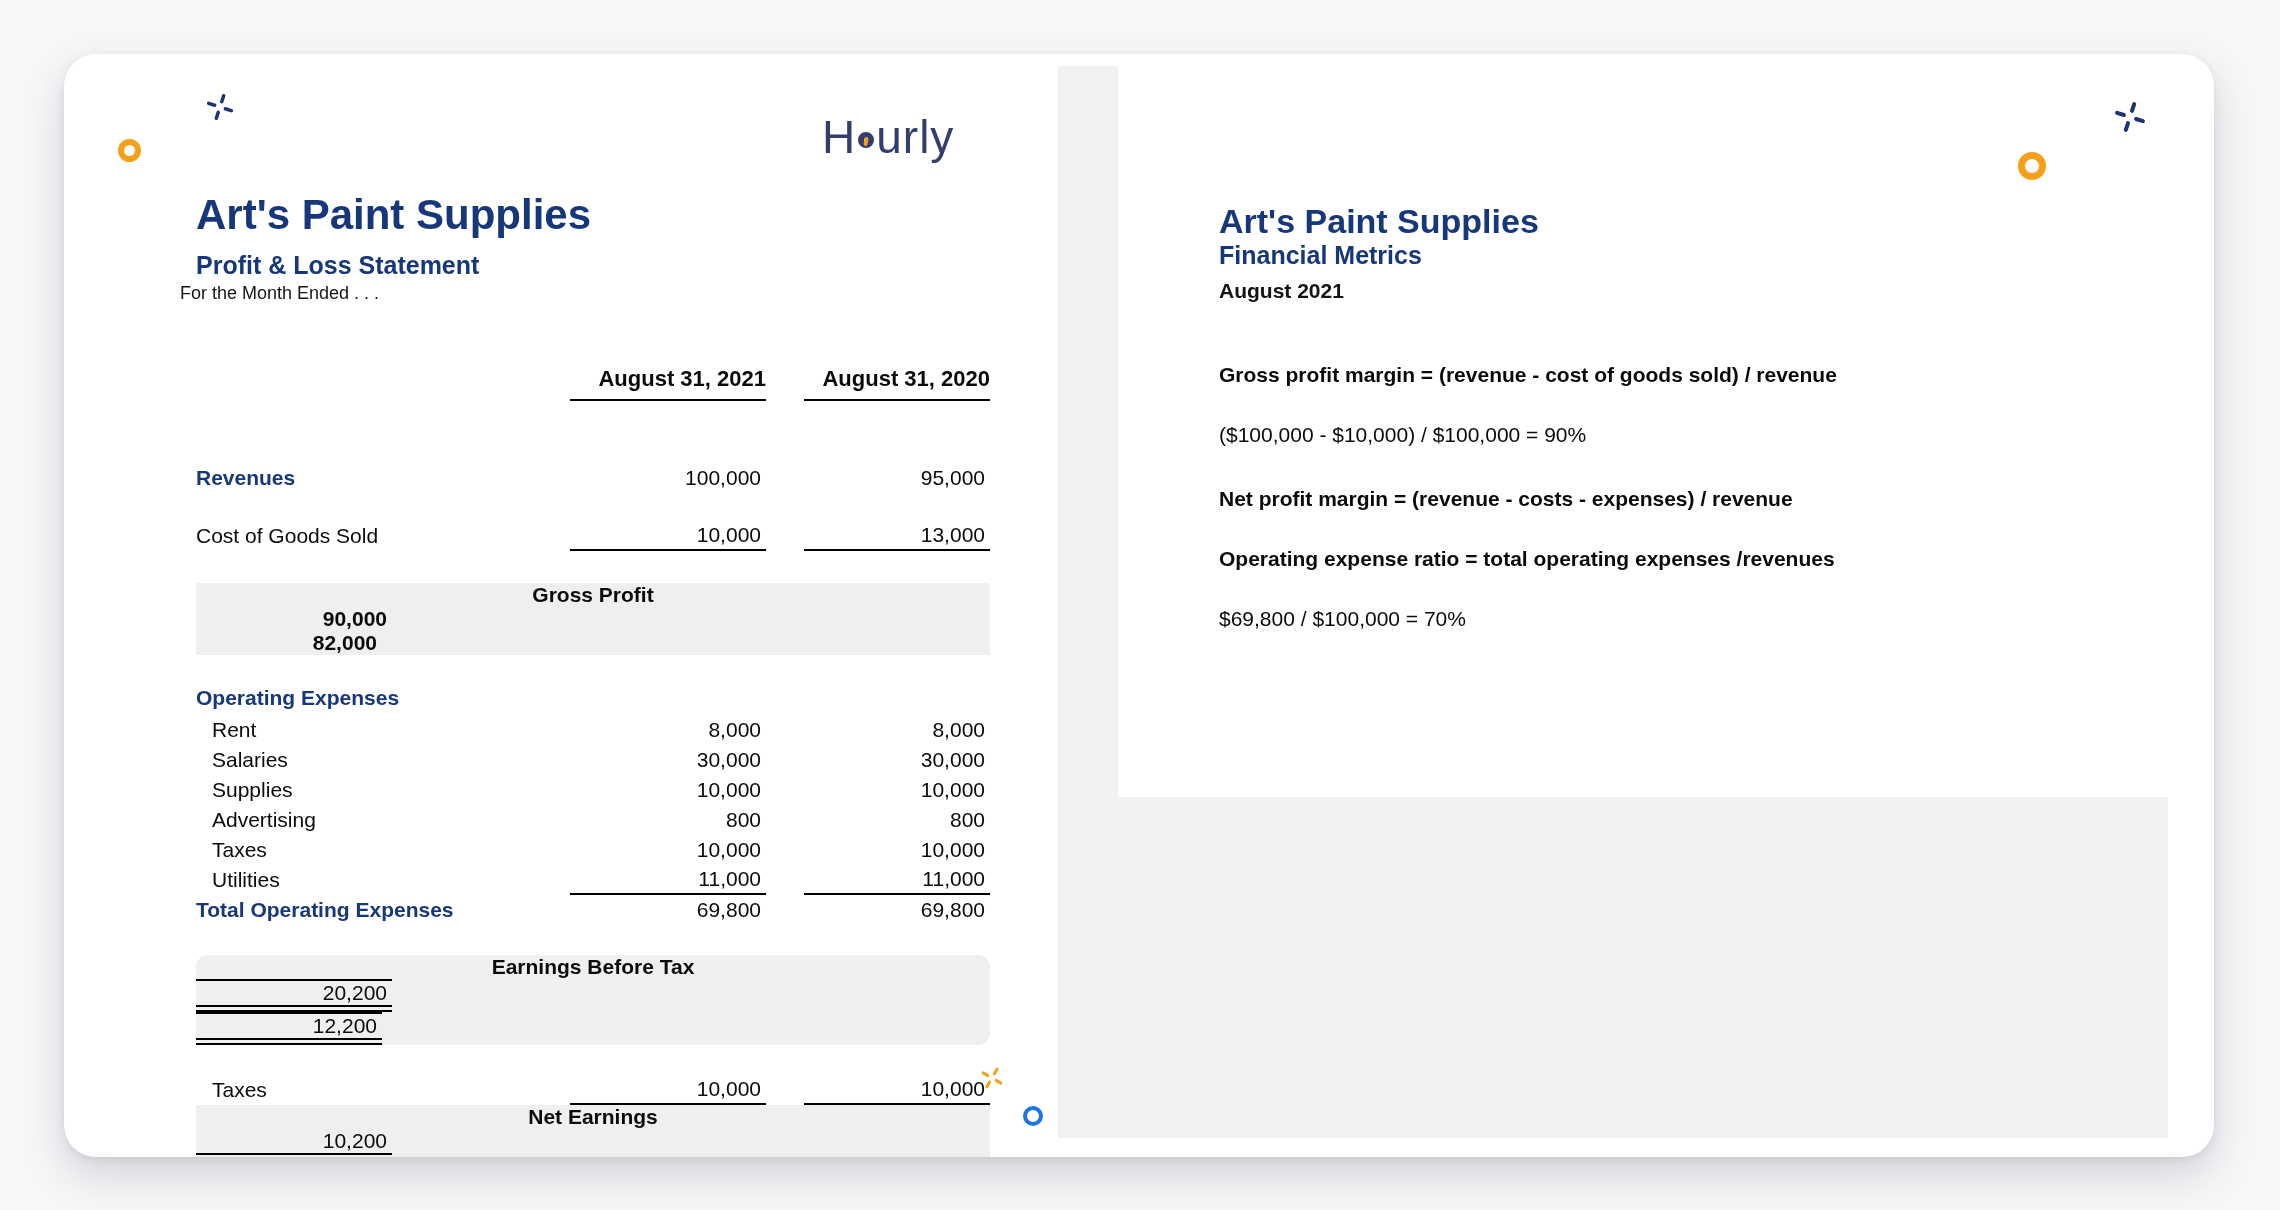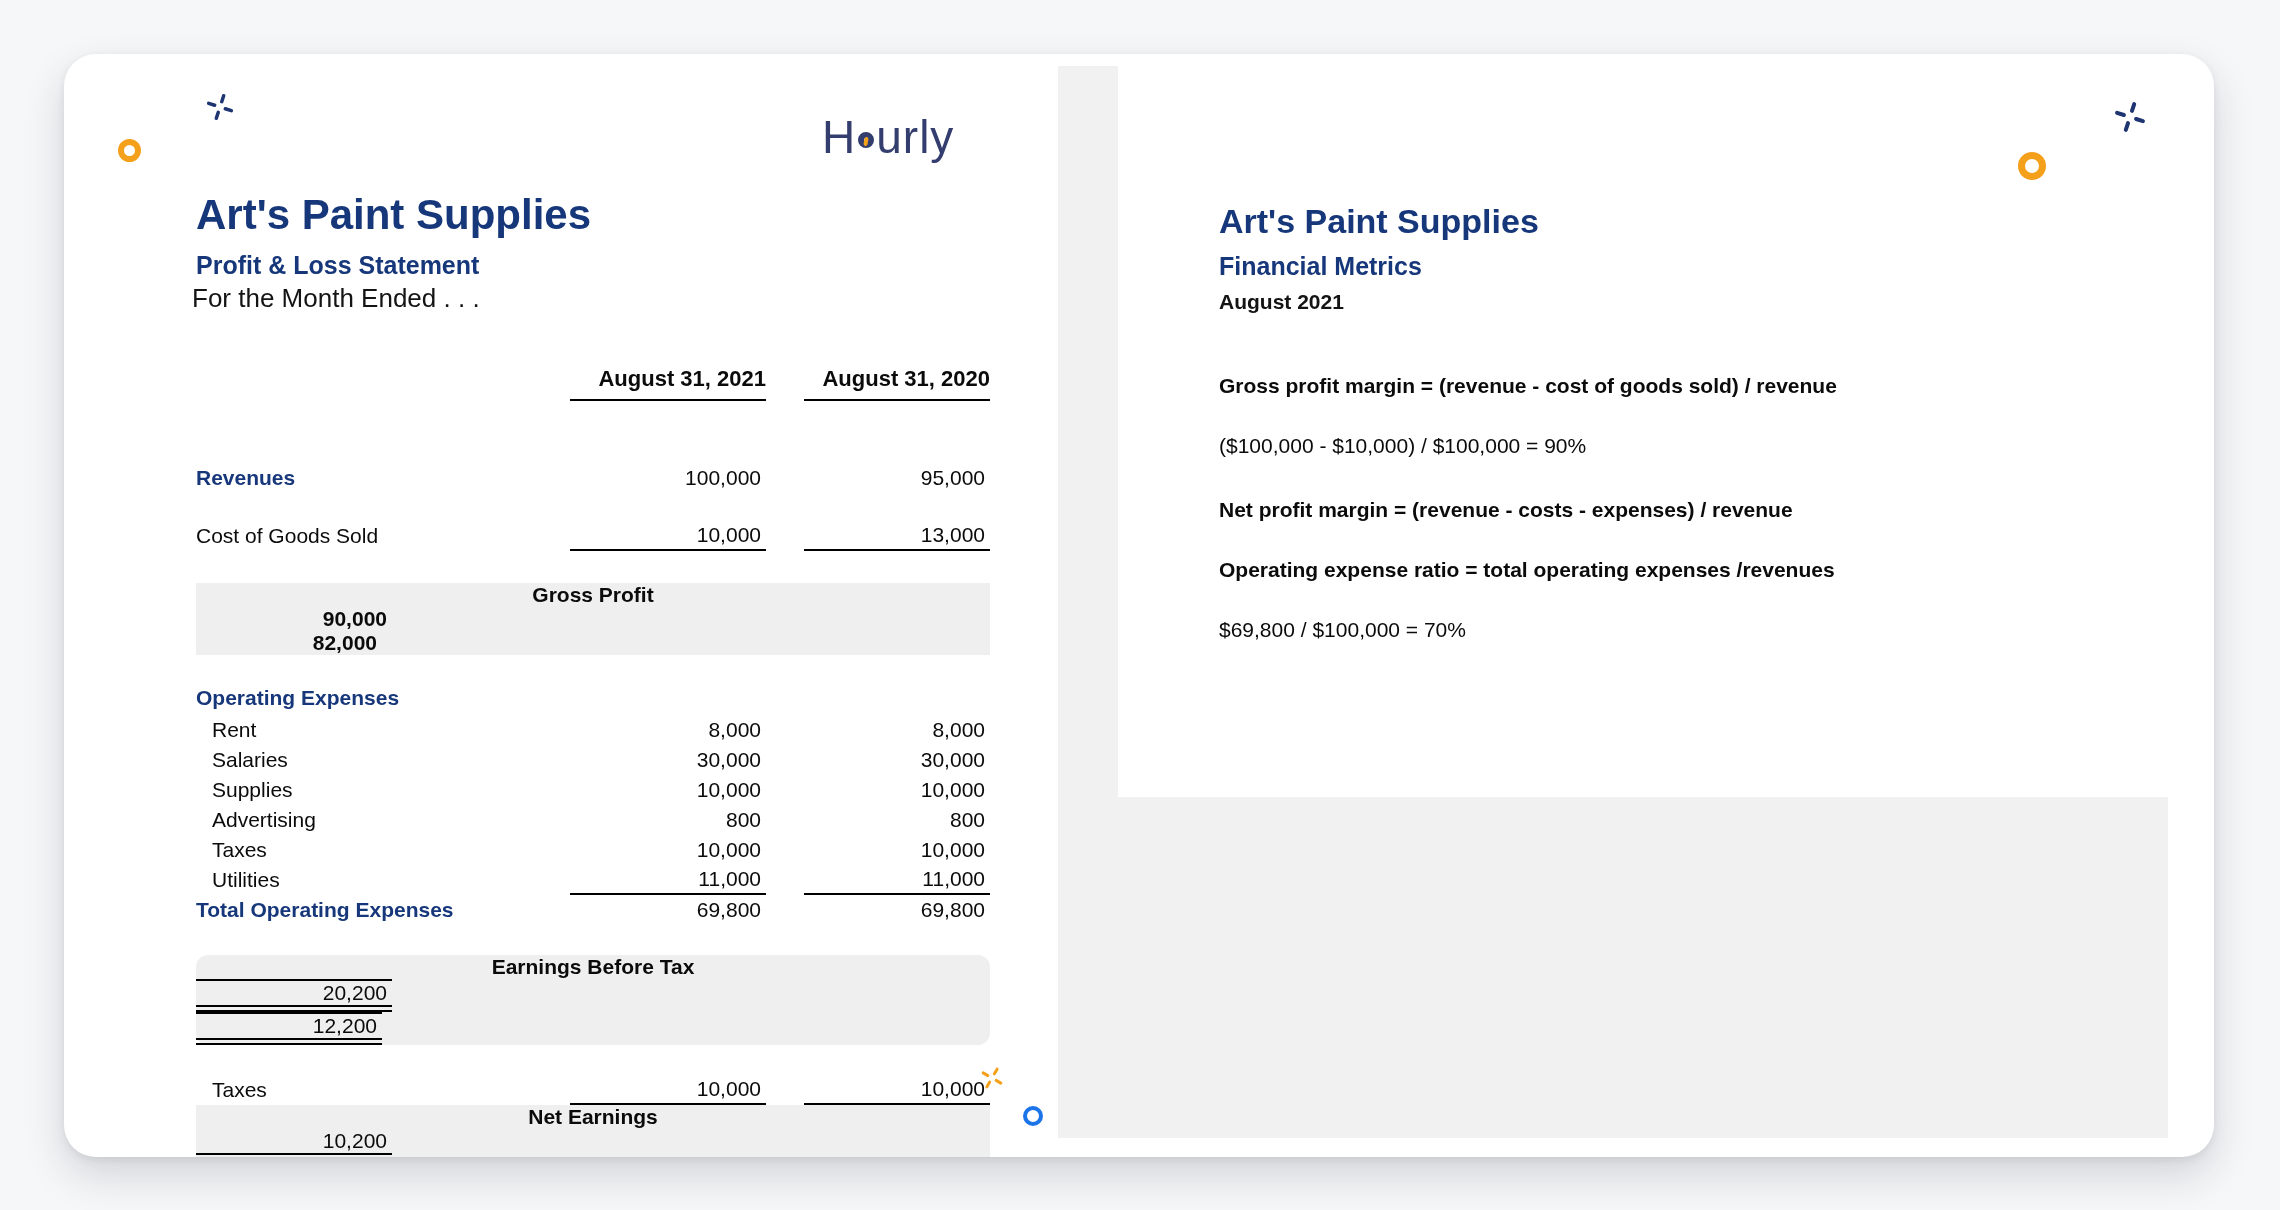--- a/index.html
+++ b/index.html
@@ -39,21 +39,21 @@
     color:var(--logo-navy);font-size:46px;font-weight:500;letter-spacing:1px;}
   .logo-o{display:inline-block;width:16px;height:16px;border:6px solid var(--logo-navy);
     border-radius:50%;margin:0 2px;position:relative;top:3px;}
   .logo-o i{position:absolute;left:50%;top:-1px;width:4px;height:9px;background:var(--orange);
     border-radius:2px;transform:translateX(-50%) rotate(10deg);}
 
   
   .doc-title{position:absolute;left:132px;top:138px;margin:0;font-size:42px;line-height:1.1;
     font-weight:bold;color:var(--navy);}
   .doc-sub{position:absolute;left:132px;top:197px;font-size:25px;font-weight:bold;color:var(--navy);}
-  .doc-period{position:absolute;left:128px;top:229px;font-size:26px;color:#141414;}
+  .doc-period{position:absolute;left:116px;top:229px;font-size:18px;color:#141414;}
 
   
   .pl-table{position:absolute;left:132px;top:312px;width:794px;font-size:21px;}
   .t-head{display:flex;align-items:flex-start;}
   .h-spacer{flex:1;}
   .h-col{font-weight:bold;font-size:22px;text-align:right;border-bottom:2px solid #000;
     padding-bottom:7px;}
   .h-col.c1{width:196px;}
   .h-gap{width:38px;}
   .h-col.c2{width:186px;}
@@ -75,21 +75,21 @@
   .row-cogs{margin-top:28px;}
   .row-gross-profit{margin-top:32px;}
   .row-opex-header{margin-top:28px;}
   .row-rent{margin-top:2px;}
   .row-ebt{margin-top:30px;border-radius:12px;}
   .row-taxes-below{margin-top:30px;}
 
   
   .right-content{position:absolute;left:1155px;top:148px;width:920px;}
   .r-title{margin:0;font-size:34px;font-weight:bold;color:var(--navy);line-height:1.15;}
-  .r-sub{margin-top:11px;font-size:25px;font-weight:bold;color:var(--navy);}
+  .r-sub{font-size:25px;font-weight:bold;color:var(--navy);}
   .r-period{margin-top:9px;font-size:21px;font-weight:bold;color:#141414;}
   .metrics{margin-top:60px;font-size:21px;}
   .m-formula{font-weight:bold;margin:0 0 36px 0;}
   .m-calc{margin:0 0 40px 0;}
 </style>
 </head>
 <body>
 
 <div class="card">
 

